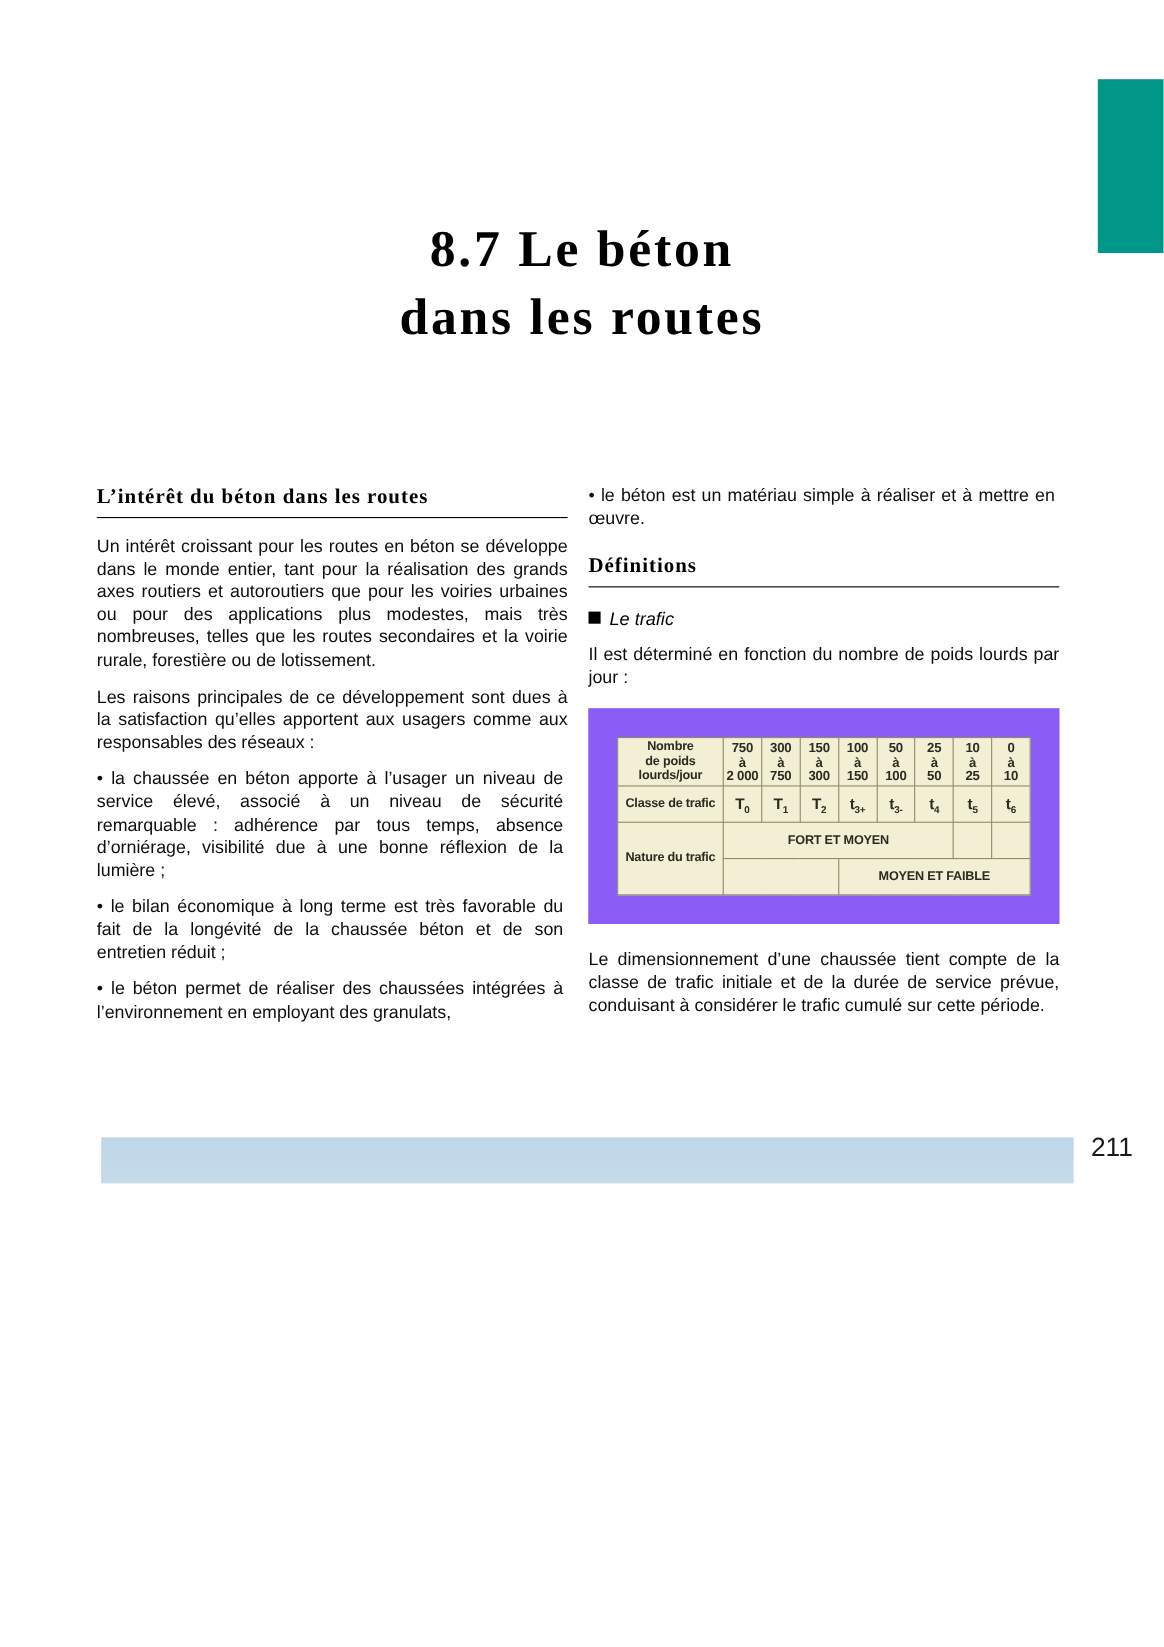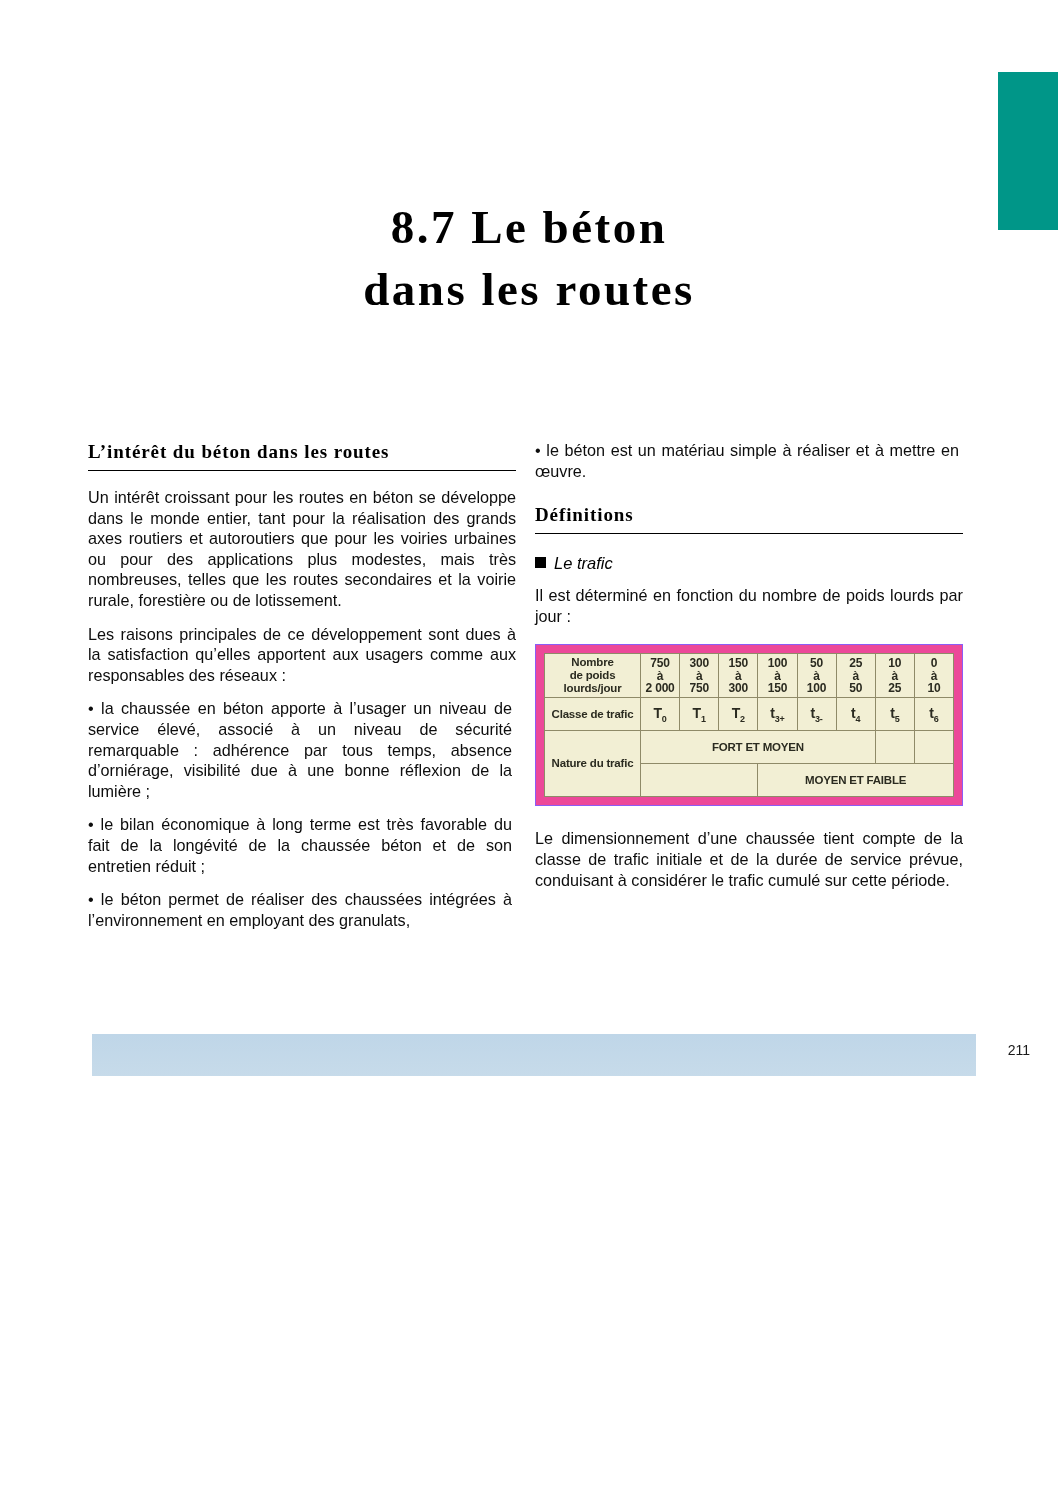--- a/index.html
+++ b/index.html
@@ -105,23 +105,23 @@
     width: 11px;
     height: 11px;
     background: #000;
     margin-right: 8px;
     vertical-align: 1px;
   }
 
   
   .table-wrap {
     margin: 18px 0 22px 0;
-    padding: 8px;
-    background: #ec4899;
-    border: 1px solid #8b5cf6;
+    padding: 23px;
+    background: #8b5cf6;
+    border: 3px solid #8b5cf6;
   }
   table.trafic {
     border-collapse: collapse;
     width: 100%;
     background: #f2efd4;
     font-size: 11.5px;
     color: #2b2b20;
     table-layout: fixed;
   }
   table.trafic td {
@@ -247,21 +247,21 @@
     color: #5b2fbe;
     letter-spacing: 0px;
     font-family: "Liberation Sans", sans-serif;
   }
 
   
   .folio {
     position: absolute;
     right: 28px;
     bottom: 18px;
-    font-size: 14px;
+    font-size: 24px;
     color: #1a1a1a;
   }
 </style>
 </head>
 <body>
 
 <div id="page">
 
   <div class="corner-tab"></div>
 

